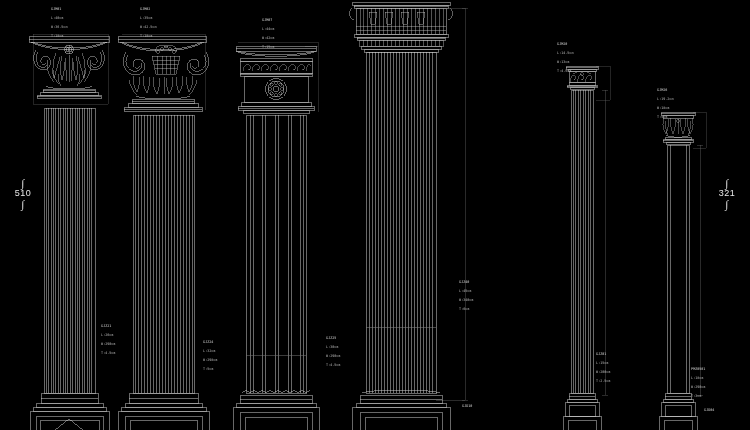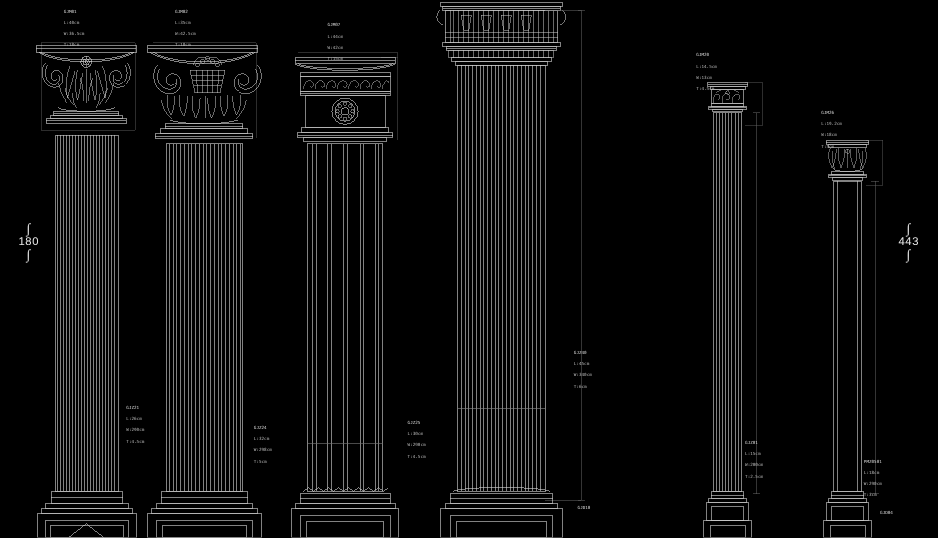--- a/index.html
+++ b/index.html
@@ -630,21 +630,21 @@
 <div class="anno" style="left:458px;top:400px;">
   <span class="code">GJD10</span>
 </div>
 
 <div class="anno" style="left:700px;top:404px;">
   <span class="code">GJD04</span>
 </div>
 
 <div class="sheetmark" style="left:8px;top:178px;width:30px;">
   <span class="brk">∫</span>
-  <span class="num">180</span>
+  <span class="num">510</span>
   <span class="brk">∫</span>
 </div>
 
 <div class="sheetmark" style="left:712px;top:178px;width:30px;">
   <span class="brk">∫</span>
-  <span class="num">443</span>
+  <span class="num">321</span>
   <span class="brk">∫</span>
 </div>
 
 </body></html>

